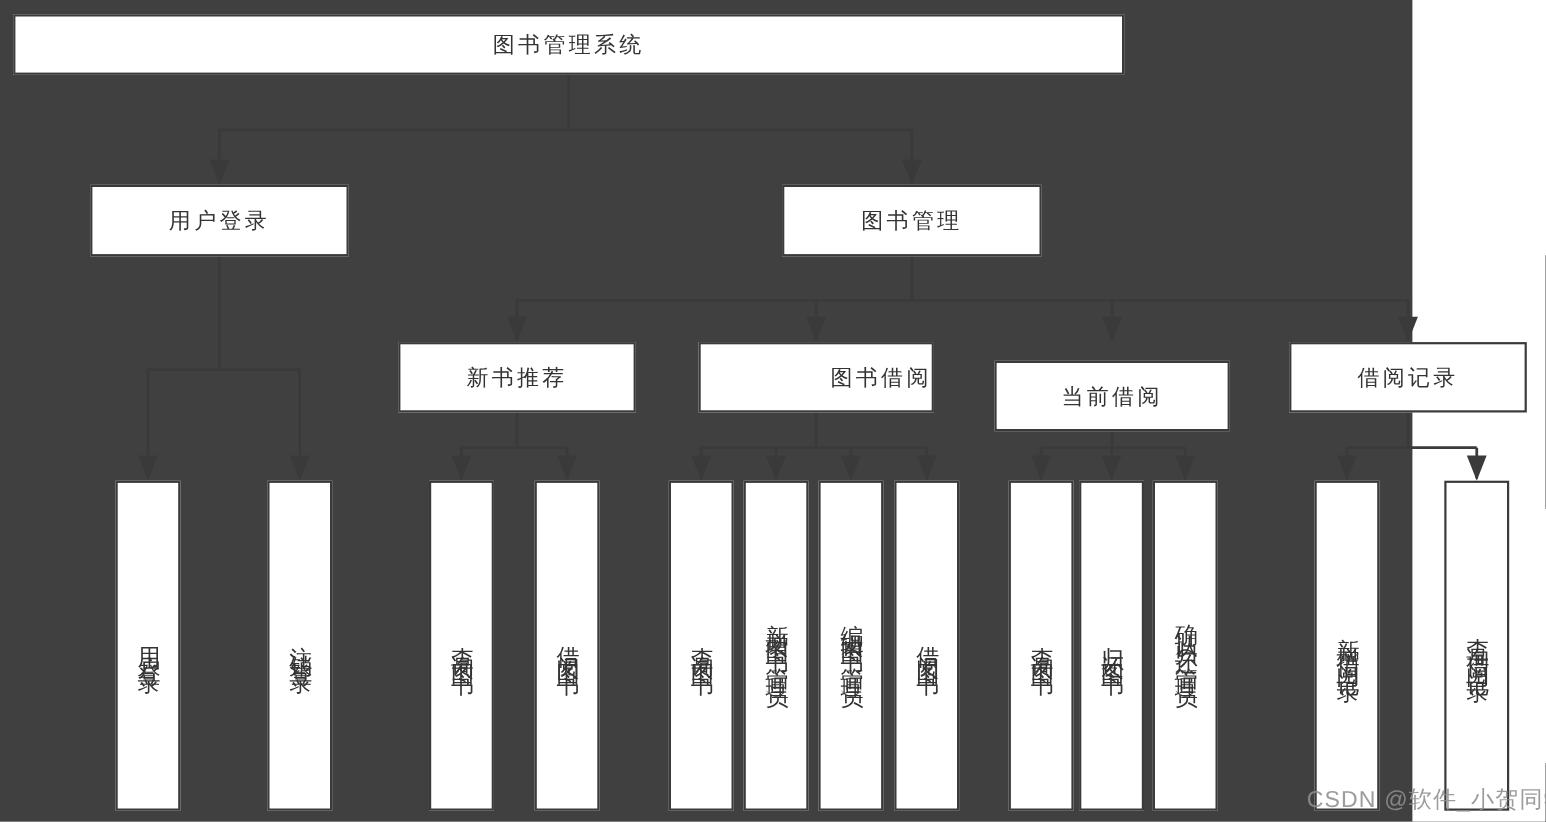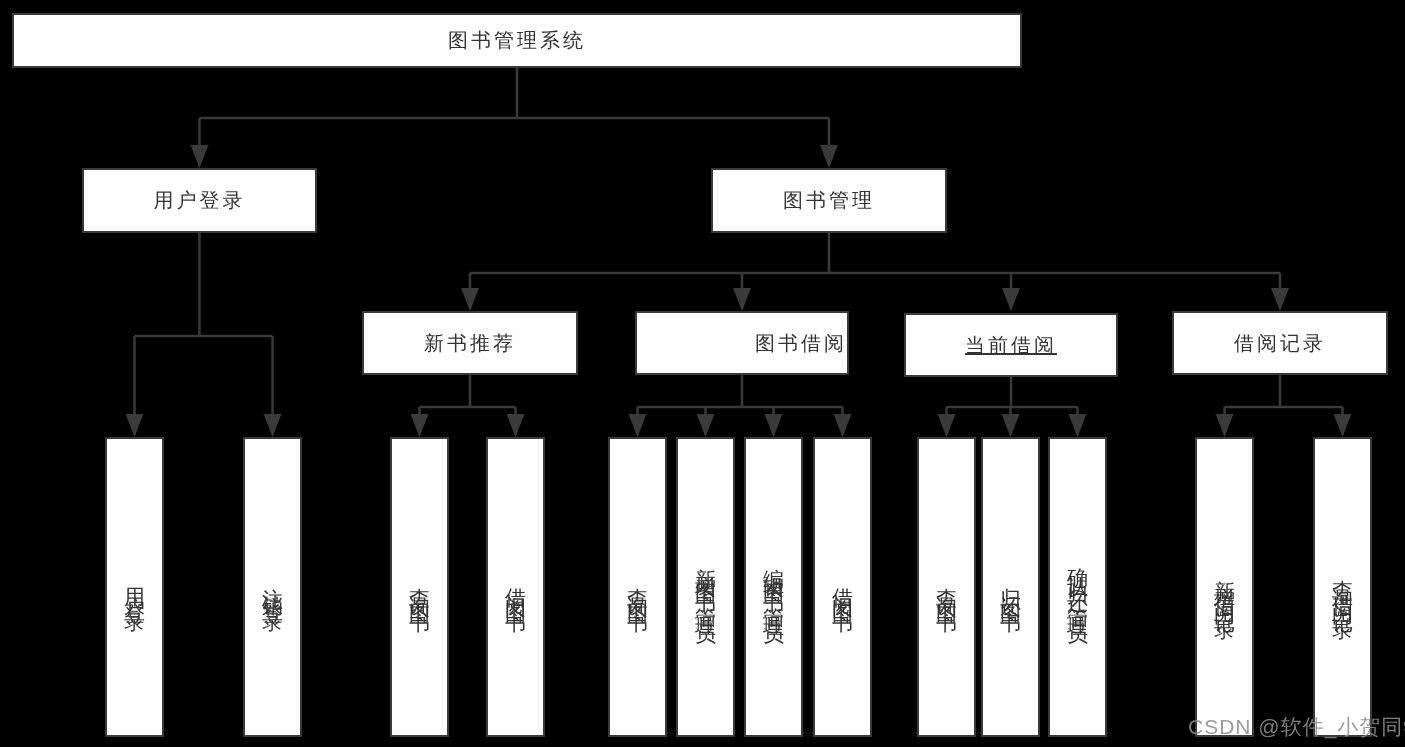--- a/index.html
+++ b/index.html
@@ -4,22 +4,22 @@
 <style>
   html, body { margin: 0; padding: 0; }
   body {
     width: 1405px; height: 747px;
     background: #ffffff;
     font-family: "Liberation Sans", sans-serif;
     overflow: hidden;
   }
   #stage {
     position: relative;
-    width: 1405px; height: 747px;
-    background: #000000;
+    width: 1284px; height: 747px;
+    background: #404040;
   }
   #wires {
     position: absolute; left: 0; top: 0;
     pointer-events: none;
   }
   .node {
     position: absolute;
     background: #ffffff;
     border: 2.5px solid #3a3a3a;
     display: flex; align-items: center; justify-content: center;
@@ -110,21 +110,21 @@
   <div class="node" style="left:362px; top:311px; width:216px; height:64px;">
     <span>新书推荐</span>
   </div>
 
   <div class="node" style="left:711px; top:168px; width:236px; height:65px;">
     <span>图书管理</span>
   </div>
   <div class="node" style="left:635px; top:311px; width:214px; height:64px;justify-content:flex-end;">
     <span>图书借阅</span>
   </div>
-  <div class="node" style="left:904px; top:313px; width:214px; height:64px;text-decoration:underline;">
+  <div class="node" style="left:904px; top:328px; width:214px; height:64px;">
     <span>当前借阅</span>
   </div>
   <div class="node" style="left:1172px; top:311px; width:216px; height:64px;">
     <span>借阅记录</span>
   </div>
 
   <div class="leaf" style="left:105px;">
     <span class="vtext">用户登录</span>
   </div>
   <div class="leaf" style="left:243px;">

